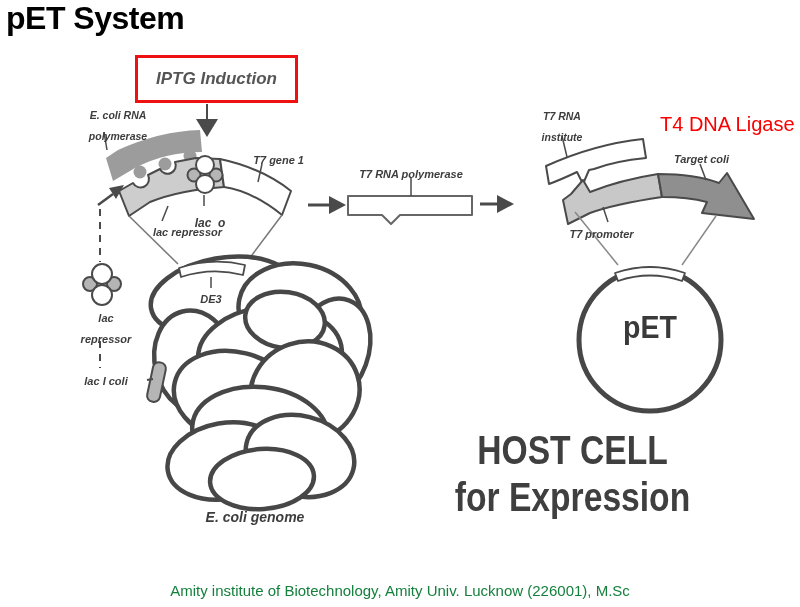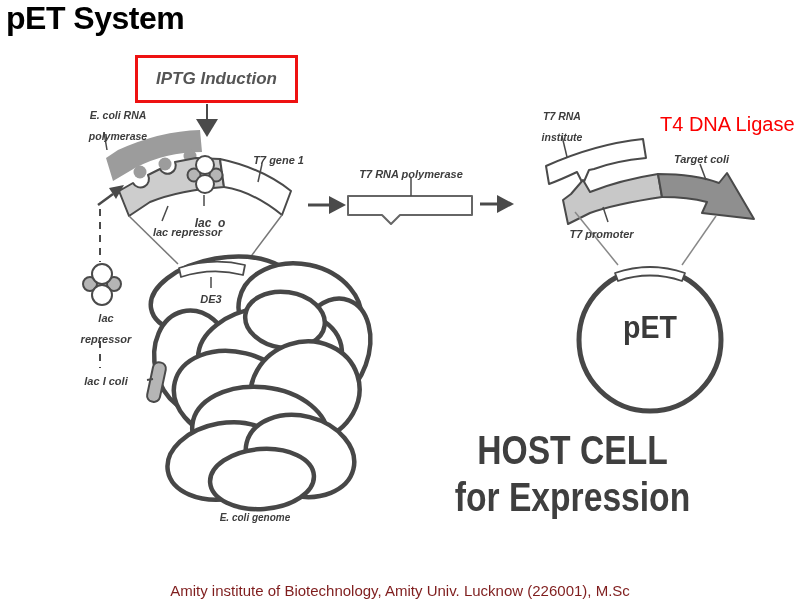--- a/index.html
+++ b/index.html
@@ -32,23 +32,23 @@
     font-size:31px; font-weight:bold; font-style:normal; color:#3a3a3a;
     transform:scaleX(0.92);
   }
   .hostcell{
     position:absolute; left:420px; top:427px; width:305px; text-align:center;
     font-size:41px; line-height:47px; font-weight:bold; font-style:normal;
     color:#3f3f3f; white-space:pre-line; transform:scaleX(0.82);
   }
   .footer{
     position:absolute; left:0; top:582px; width:800px; text-align:center;
-    font-size:15px; color:#7f1d1d; font-weight:normal; font-style:normal;
-  }
-  .genome-lbl{ font-size:10px; }
+    font-size:15px; color:#15803d; font-weight:normal; font-style:normal;
+  }
+  .genome-lbl{ font-size:14px; }
 </style>
 </head>
 <body>
 
 <div class="stage">
 
   <svg width="800" height="607" viewBox="0 0 800 607">
 
     <g stroke="#4a4a4a" fill="#4a4a4a">
       <line x1="207" y1="104" x2="207" y2="120" stroke-width="2"></line>

